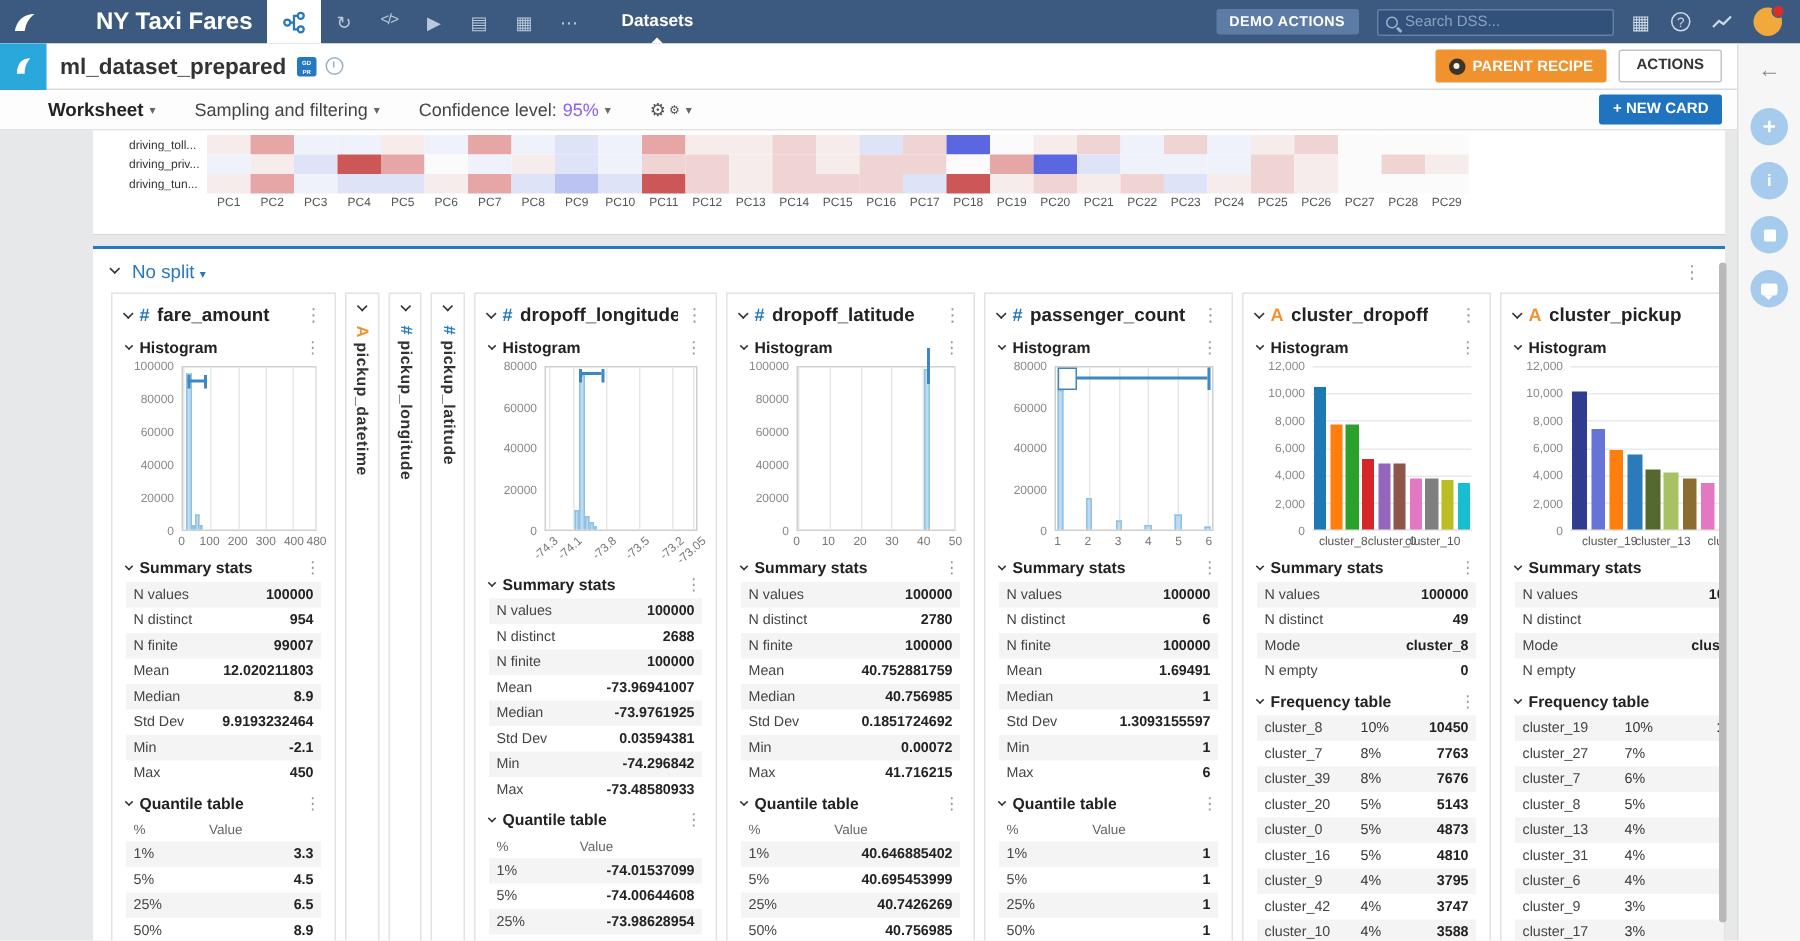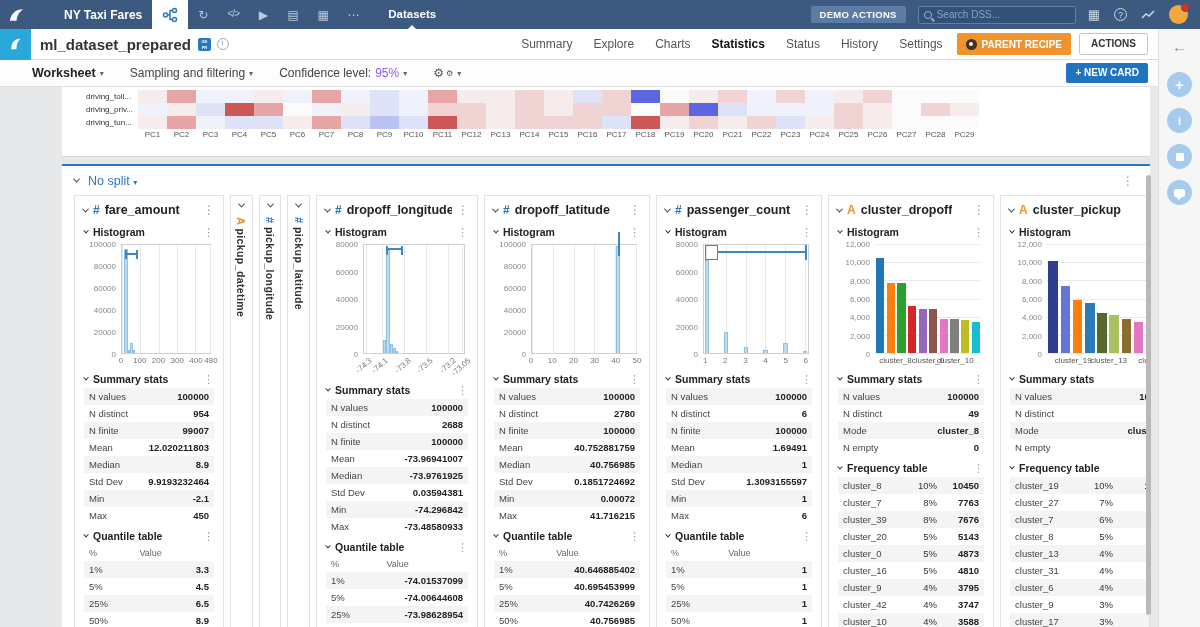--- a/index.html
+++ b/index.html
@@ -3,21 +3,21 @@
 <meta charset="utf-8">
 <style>
   * { box-sizing: border-box; margin: 0; padding: 0; }
   html,body { width:1200px; height:627px; overflow:hidden; }
   body { font-family:"Liberation Sans","DejaVu Sans",sans-serif; background:#e7e8ea; position:relative; }
   .app { position:absolute; inset:0; }
 
   
   .navbar { position:absolute; top:0; left:0; right:0; height:29px; background:#3c5a80; display:flex; align-items:center; color:#dfe7f0; }
   .logo { width:32px; display:flex; justify-content:center; }
-  .project-name { color:#fff; font-size:12px; font-weight:bold; margin-right:10px; white-space:nowrap;padding-left:32px; }
+  .project-name { color:#fff; font-size:16px; font-weight:bold; margin-right:10px; white-space:nowrap;padding-left:32px; }
   .apptab { background:#fff; height:29px; width:36px; display:flex; align-items:center; justify-content:center; }
   .nav-ic { width:30px; text-align:center; color:#b9c8db; font-size:12px; cursor:pointer; }
   .nav-ic.code { font-size:10px; letter-spacing:-1px; }
   .nav-section { margin-left:14px; color:#fff; font-weight:bold; font-size:11.5px; position:relative; height:29px; line-height:29px; padding:0 6px; }
   .nav-section::after { content:""; position:absolute; bottom:0; left:50%; margin-left:-4px; border-left:4px solid transparent; border-right:4px solid transparent; border-bottom:4px solid #fff; }
   .nav-spacer { flex:1; }
   .demo-badge { background:#5c7ca5; color:#fff; font-size:9.5px; font-weight:bold; padding:3px 9px; border-radius:2px; margin-right:12px; letter-spacing:.3px; }
   .search { width:158px; height:18px; background:#31517a; border:1px solid #62809f; border-radius:2px; display:flex; align-items:center; padding:0 5px; gap:5px; margin-right:12px; }
   .lens { width:8px; height:8px; border:1.5px solid #9db4cf; border-radius:50%; position:relative; flex:none; }
   .lens::after { content:""; position:absolute; width:4px; height:1.5px; background:#9db4cf; transform:rotate(45deg); left:6px; top:7px; }
@@ -104,21 +104,21 @@
   .xaxis.xrot span { transform:translateX(-85%) rotate(-42deg); transform-origin:right top; }
   .xaxis.xclu span { color:#555; }
 
   .srow { display:flex; align-items:center; height:17px; padding:0 5px; font-size:9.5px; }
   .srow:nth-child(odd) { background:#f4f4f4; }
   .srow .sl { color:#444; flex:1; white-space:nowrap; overflow:hidden; }
   .srow .sv { font-weight:bold; color:#222; white-space:nowrap; }
   .frow { display:flex; align-items:center; height:17px; padding:0 5px; font-size:9.5px; }
   .frow:nth-child(odd) { background:#f4f4f4; }
   .frow .fn { flex:1; color:#444; white-space:nowrap; overflow:hidden; }
-  .frow .fp { width:30px; text-align:right; color:#333; }
+  .frow .fp { width:30px; color:#333; }
   .frow .fv { width:42px; text-align:right; font-weight:bold; color:#222; }
   .colhead { display:flex; height:16px; align-items:center; padding:0 5px; font-size:9px; color:#666; }
   .colhead .c1 { width:42%; }
 
   .strip { width:26px; background:#fff; border:1px solid #e2e2e2; display:flex; flex-direction:column; align-items:center; padding-top:7px; gap:9px; cursor:pointer; }
   .striptext { writing-mode:vertical-rl; font-size:10.5px; font-weight:bold; color:#333; letter-spacing:.4px; white-space:nowrap; }
   .striptext .type-ic { font-size:11px; }
 
   
   .rail { position:absolute; top:29px; right:0; bottom:0; width:42px; background:#f6f6f6; border-left:1px solid #ddd; display:flex; flex-direction:column; align-items:center; padding-top:9px; }
@@ -185,29 +185,20 @@
           <path d="M4.5 14 C4.5 7 8 3 14 3 C11 6.5 10 9.5 10 14 Z" fill="#fff"></path>
         </svg>
     </div>
     <span class="dstitle">ml_dataset_prepared</span>
     <div class="dsbadge">
         <div>GD</div>
         <div>PR</div>
       </div>
     <span class="dsstatus"></span>
     <div class="nav-spacer"></div>
-    <div class="dstabs" id="ds-tabs">
-        <div class="dstab">Summary</div>
-        <div class="dstab">Explore</div>
-        <div class="dstab">Charts</div>
-        <div class="dstab active">Statistics</div>
-        <div class="dstab">Status</div>
-        <div class="dstab">History</div>
-        <div class="dstab">Settings</div>
-      </div>
     <div class="btn-parent">
       <span class="pr-circle"></span>
       <span>PARENT RECIPE</span>
     </div>
     <div class="btn-actions">ACTIONS</div>
   </div>
 
   <div class="toolbar">
     <span class="tb-item bold">
         <span>Worksheet</span>

